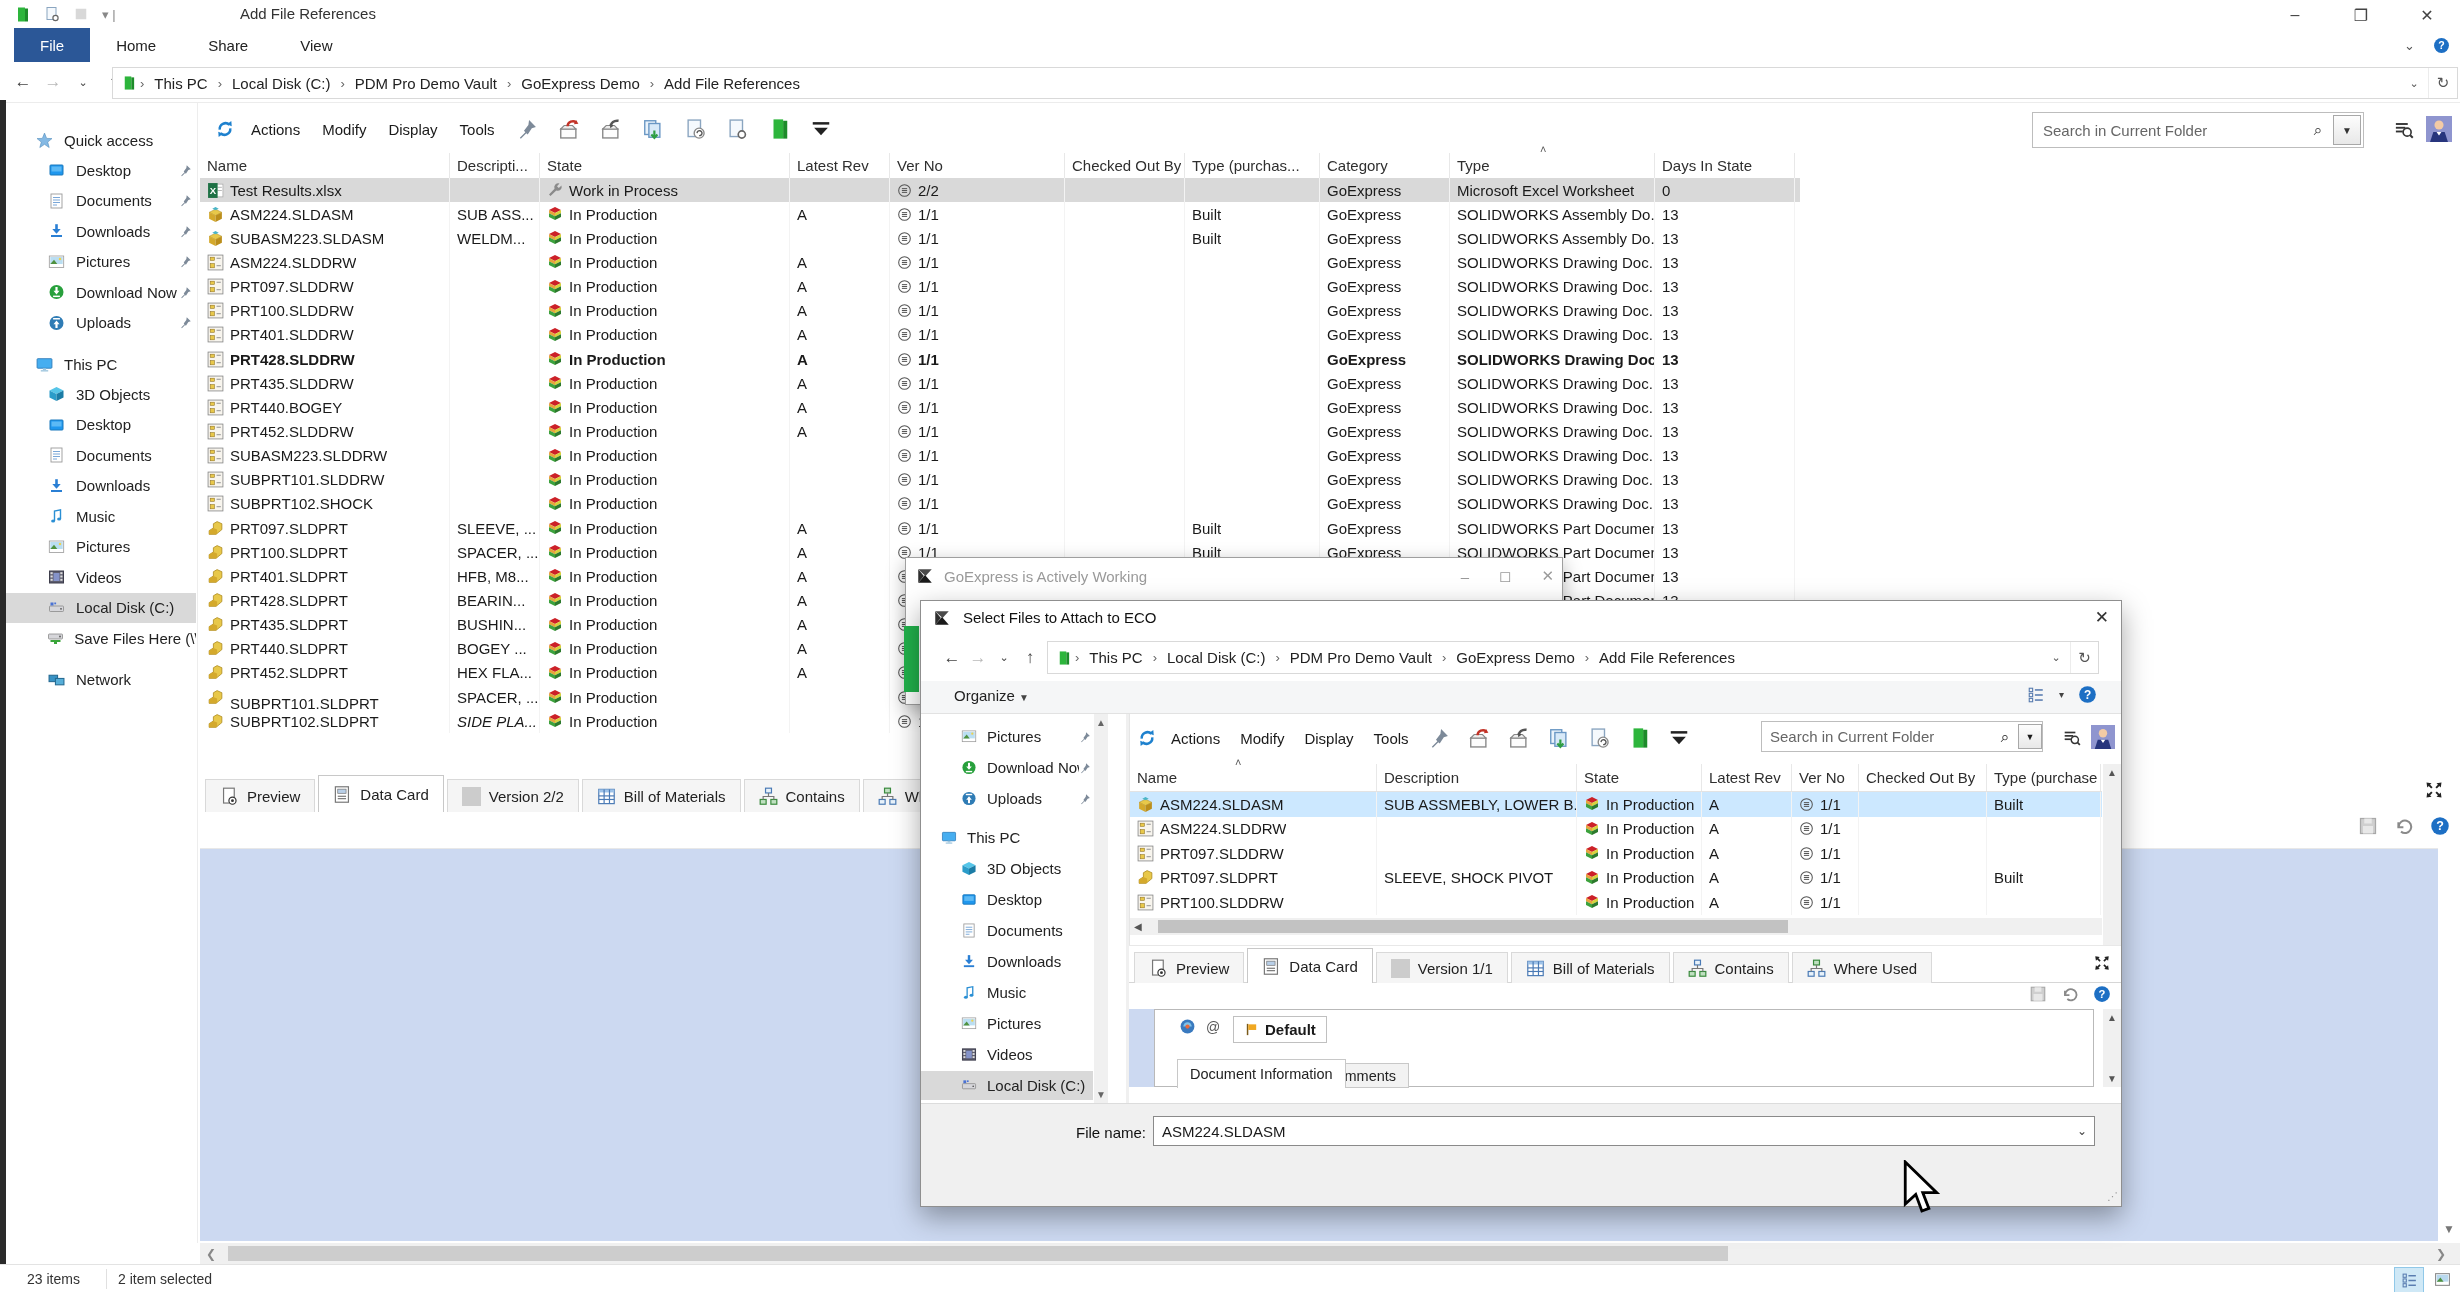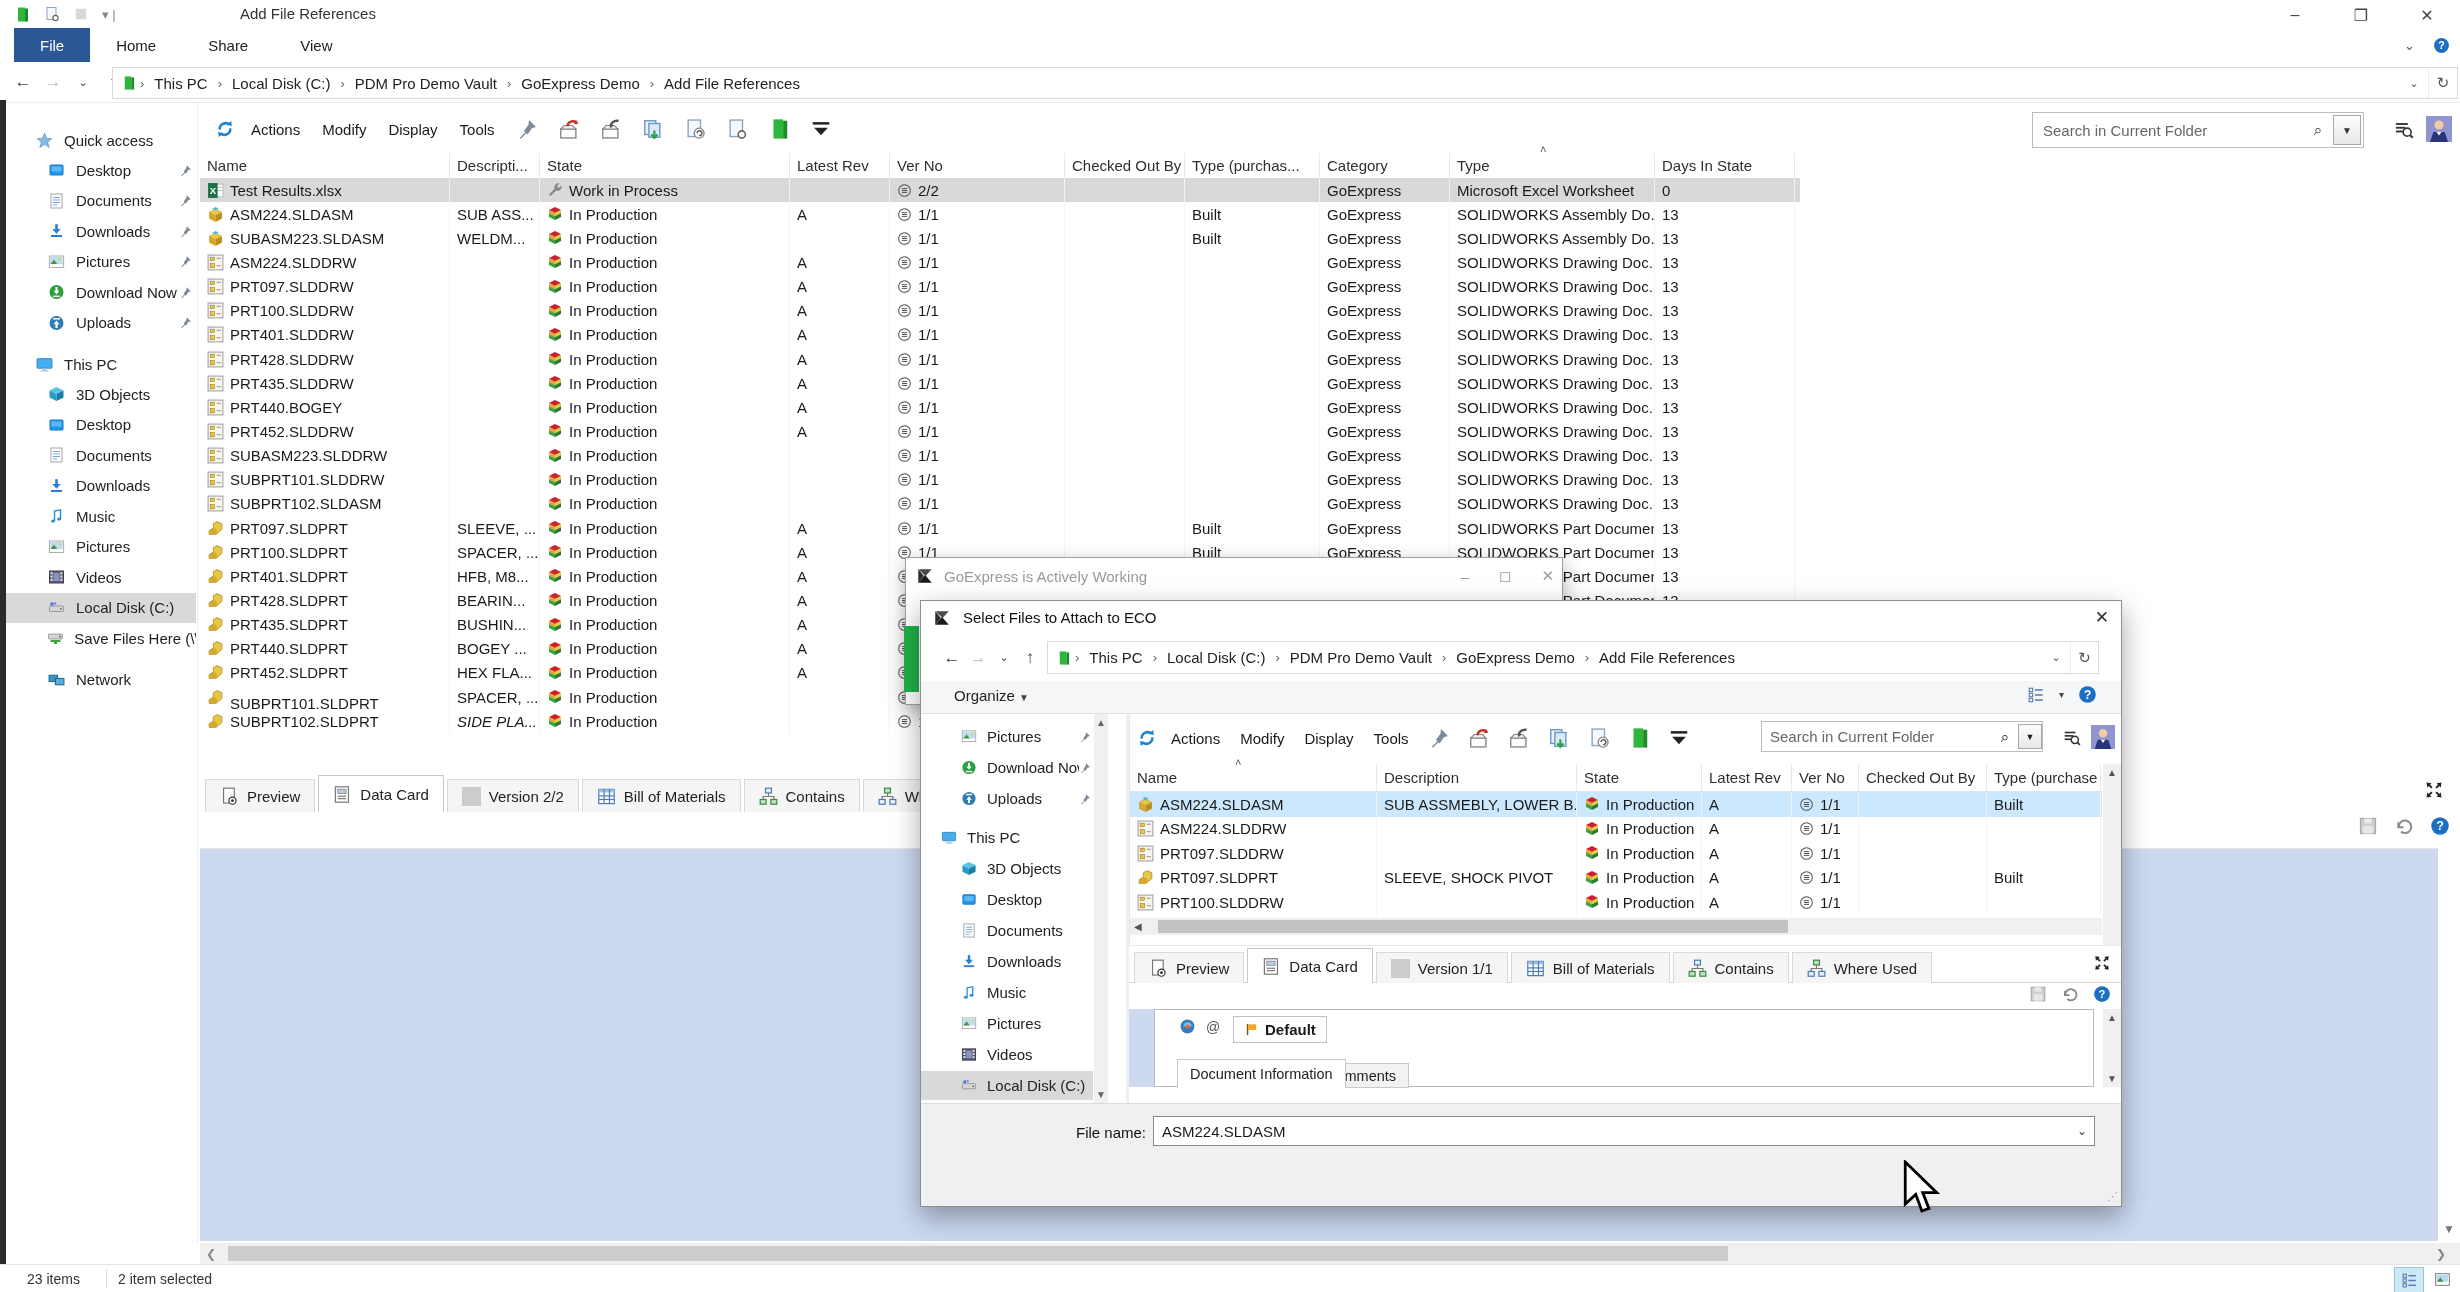--- a/index.html
+++ b/index.html
@@ -957,21 +957,21 @@
         <div class="lcell" style="width: 130px;">
           <span style="overflow:hidden;white-space:nowrap;">GoExpress</span>
         </div>
         <div class="lcell" style="width: 205px;">
           <span style="overflow:hidden;white-space:nowrap;">SOLIDWORKS Drawing Doc...</span>
         </div>
         <div class="lcell" style="width: 140px;">
           <span style="overflow:hidden;white-space:nowrap;">13</span>
         </div>
       </div>
-      <div class="lrow" style="height: 24.15px;">
+      <div class="lrow" style="height: 24.15px; font-weight: bold;">
         <div class="lcell" style="width: 250px;">
           <span class="fic">
             <svg width="17" height="17" viewBox="0 0 16 16">
               <rect x="1" y="1" width="14" height="14" fill="#f8f5ee" stroke="#8a8a8a" stroke-width="0.8"></rect>
               <rect x="3" y="3" width="4" height="3" fill="#e8c84a" stroke="#8a6d1f" stroke-width="0.5"></rect>
               <rect x="3" y="9" width="4" height="4" fill="#e8c84a" stroke="#8a6d1f" stroke-width="0.5"></rect>
               <line x1="9" y1="4" x2="13" y2="4" stroke="#999"></line>
               <line x1="9" y1="11" x2="13" y2="11" stroke="#999"></line>
             </svg>
           </span>
@@ -1316,21 +1316,21 @@
         <div class="lcell" style="width: 250px;">
           <span class="fic">
             <svg width="17" height="17" viewBox="0 0 16 16">
               <rect x="1" y="1" width="14" height="14" fill="#f8f5ee" stroke="#8a8a8a" stroke-width="0.8"></rect>
               <rect x="3" y="3" width="4" height="3" fill="#e8c84a" stroke="#8a6d1f" stroke-width="0.5"></rect>
               <rect x="3" y="9" width="4" height="4" fill="#e8c84a" stroke="#8a6d1f" stroke-width="0.5"></rect>
               <line x1="9" y1="4" x2="13" y2="4" stroke="#999"></line>
               <line x1="9" y1="11" x2="13" y2="11" stroke="#999"></line>
             </svg>
           </span>
-          <span style="overflow:hidden;white-space:nowrap;">SUBPRT102.SLDASM</span>
+          <span style="overflow:hidden;white-space:nowrap;">SUBPRT102.SHOCK</span>
         </div>
         <div class="lcell" style="width: 90px;">
           <span style="overflow:hidden;white-space:nowrap;"></span>
         </div>
         <div class="lcell" style="width: 250px;">
           <span class="fic">
             <svg width="16" height="16" viewBox="0 0 16 16">
               <path d="M8 1 L14 4 L8 7 L2 4Z" fill="#cc2128"></path>
               <path d="M2 4 L8 7 L8 10.2 L2 7.2Z" fill="#e8a33d"></path>
               <path d="M14 4 L8 7 L8 10.2 L14 7.2Z" fill="#d8d23d"></path>

